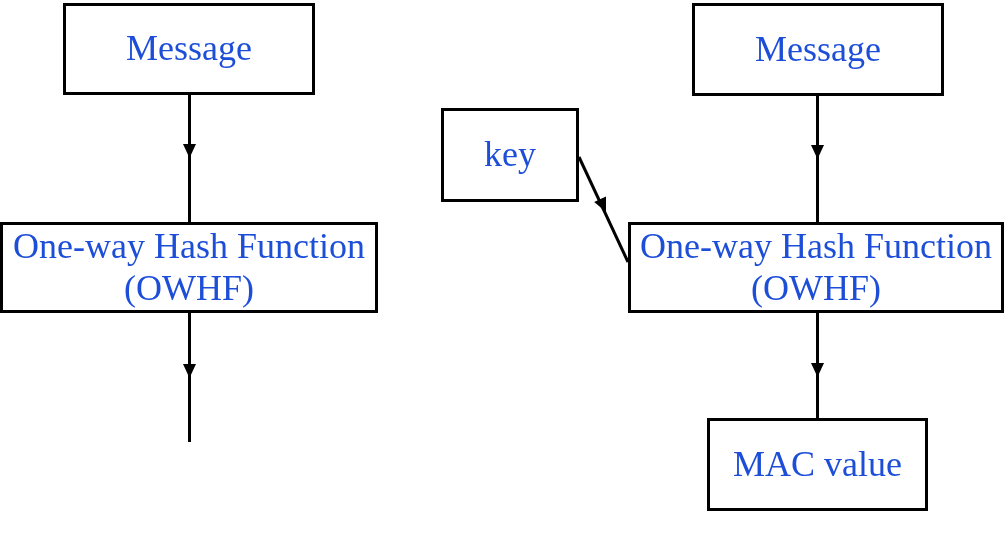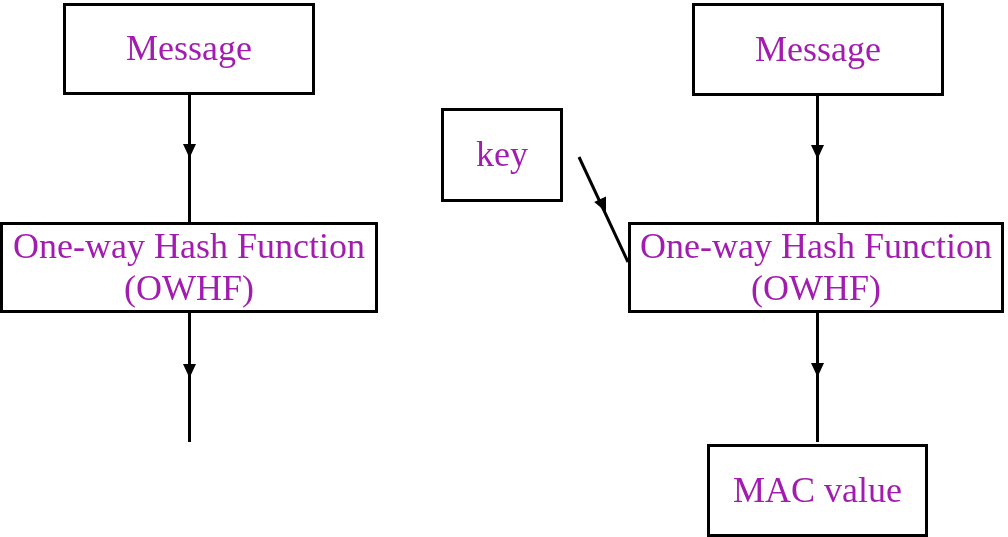--- a/index.html
+++ b/index.html
@@ -6,21 +6,21 @@
     margin: 0;
     padding: 0;
     background: #ffffff;
   }
   .canvas {
     position: relative;
     width: 1008px;
     height: 537px;
     background: #ffffff;
     font-family: "Liberation Serif", "DejaVu Serif", serif;
-    color: #a21caf;
+    color: #1d4ed8;
     overflow: hidden;
   }
   .connectors {
     position: absolute;
     left: 0;
     top: 0;
     width: 1008px;
     height: 537px;
   }
   .box {
@@ -36,23 +36,23 @@
     font-size: 36px;
     line-height: 1.16;
     white-space: nowrap;
   }
   
   .msg-left   { left: 63px;  top: 3px;   width: 252px; height: 92px; }
   .owhf-left  { left: 0px;   top: 222px; width: 378px; height: 91px; }
   .hash-left  { left: 79px;  top: 442px; width: 221px; height: 93px; }
   
   .msg-right  { left: 692px; top: 3px;   width: 252px; height: 93px; }
-  .key-box    { left: 441px; top: 108px; width: 122px; height: 94px; }
+  .key-box    { left: 441px; top: 108px; width: 138px; height: 94px; }
   .owhf-right { left: 628px; top: 222px; width: 376px; height: 91px; }
-  .mac-right  { left: 707px; top: 444px; width: 221px; height: 93px; }
+  .mac-right  { left: 707px; top: 418px; width: 221px; height: 93px; }
 
   .line { stroke: #000000; stroke-width: 3; }
   .head { fill: #000000; stroke: none; }
 </style>
 </head>
 <body>
 
 <div class="canvas">
 
   <svg class="connectors" viewBox="0 0 1008 537" xmlns="http://www.w3.org/2000/svg">

